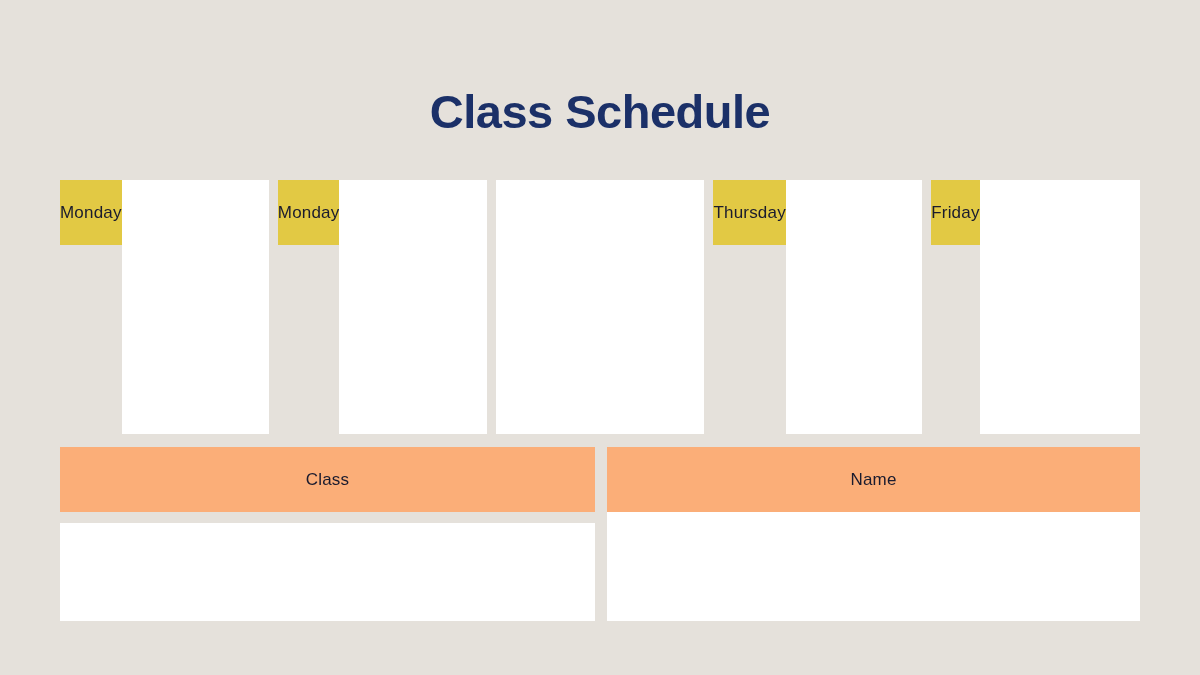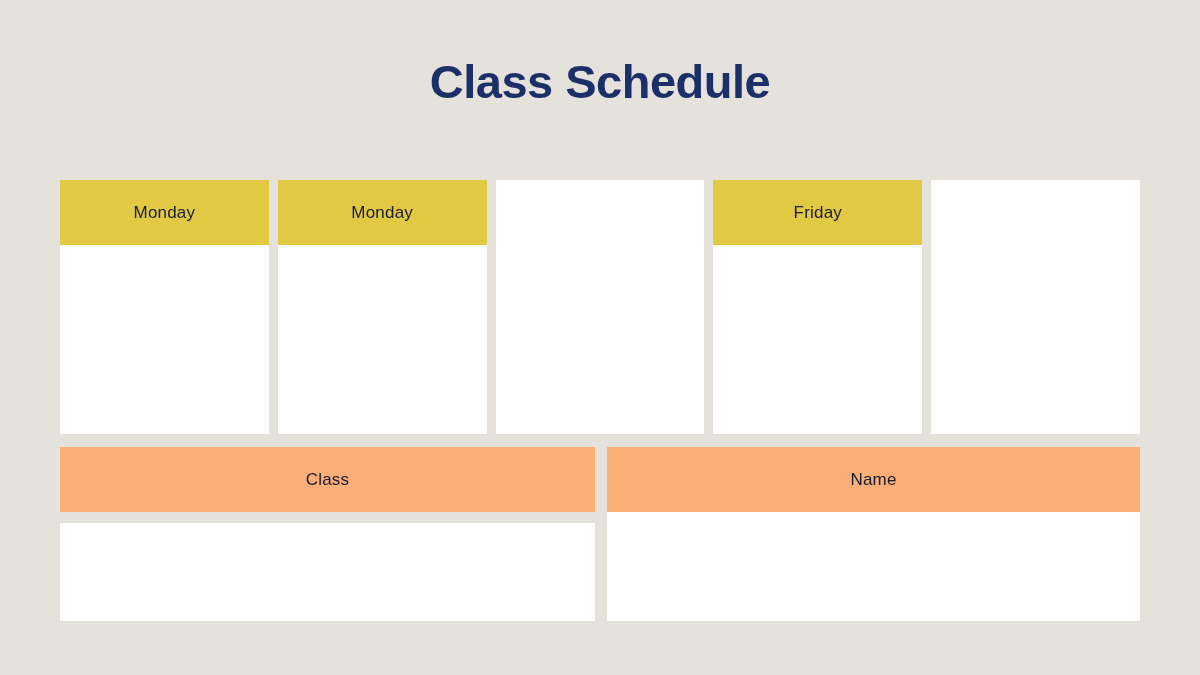--- a/index.html
+++ b/index.html
@@ -21,21 +21,21 @@
     position: relative;
     width: 1200px;
     height: 675px;
     background: #e5e1db;
   }
 
   
   .title {
     position: absolute;
     left: 0;
-    top: 52px;
+    top: 82px;
     width: 1200px;
     text-align: center;
     font-size: 47px;
     font-weight: bold;
     letter-spacing: -0.5px;
     color: #1b3068;
     line-height: 60px;
     white-space: nowrap;
   }
 
@@ -46,21 +46,21 @@
     top: 180px;
     width: 1080px;
     height: 254px;
     display: flex;
     gap: 9px;
   }
 
   .day-col {
     flex: 1 1 0;
     display: flex;
-    flex-direction: column;
+    flex-direction: row;
     min-width: 0;
   }
 
   .day-head {
     height: 65px;
     background: #e2c944;
     display: flex;
     align-items: center;
     justify-content: center;
     font-size: 17px;
@@ -128,25 +128,26 @@
     <div class="day-col">
       <div class="day-head">Monday</div>
       <div class="day-body"></div>
     </div>
 
     <div class="day-col">
       <div class="day-body"></div>
     </div>
 
     <div class="day-col">
-      <div class="day-head">Friday</div>
+      <div class="day-head">Thursday</div>
       <div class="day-body"></div>
     </div>
 
     <div class="day-col">
+      <div class="day-head">Friday</div>
       <div class="day-body"></div>
     </div>
 
   </div>
 
   <div class="lower-grid">
 
     <div class="lower-col col-class">
       <div class="lower-head">Class</div>
       <div class="lower-body"></div>

